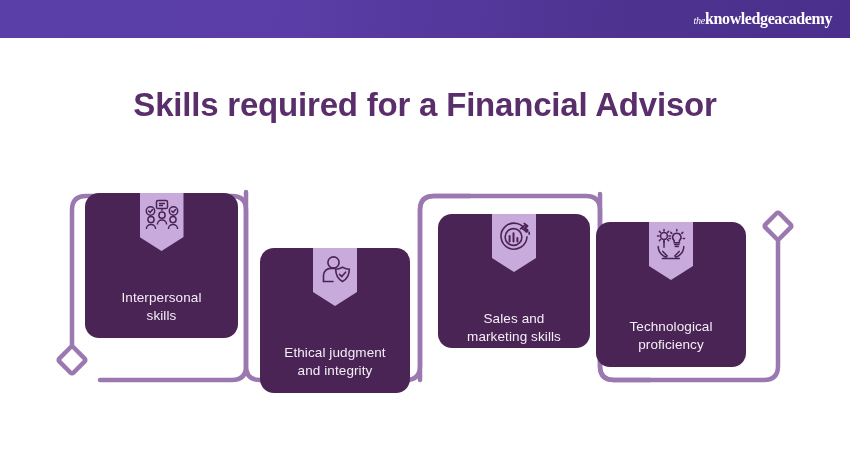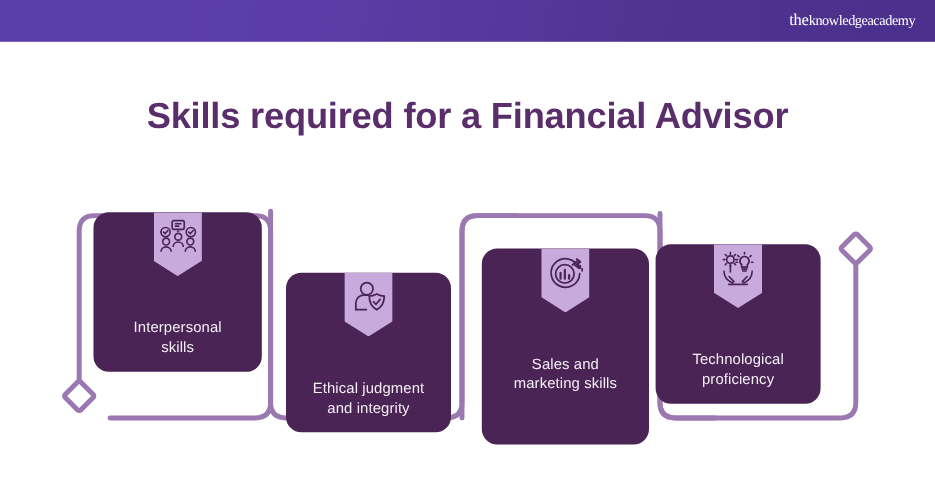--- a/index.html
+++ b/index.html
@@ -26,27 +26,28 @@
     position: absolute;
     right: 18px;
     top: 50%;
     transform: translateY(-50%);
     color: #ffffff;
     white-space: nowrap;
     font-family: "Liberation Serif", serif;
     line-height: 1;
   }
   .brand-the {
+    font-style: italic;
     font-weight: 400;
-    font-size: 15px;
+    font-size: 10px;
     letter-spacing: -0.2px;
   }
   .brand-main {
-    font-weight: 400;
-    font-size: 13px;
+    font-weight: 700;
+    font-size: 16px;
     letter-spacing: -0.4px;
   }
 
   
   .page-title {
     position: absolute;
     left: 0; top: 86px;
     width: 850px;
     text-align: center;
     color: #5a2d6b;
@@ -164,21 +165,21 @@
         <path d="M5.5 27.5v-6.2c0-3.9 3.3-6.9 7.3-6.9h4" stroke-linecap="round"></path>
         <path d="M5.5 27.5h9.5" stroke-linecap="round"></path>
         <path d="M24.5 13.2c-2.6 1.3-4.6 1.9-6.8 2.1 0 5.9 1.9 9.6 6.8 12.2 4.9-2.6 6.8-6.3 6.8-12.2-2.2-.2-4.2-.8-6.8-2.1Z"></path>
         <path d="M21.6 20.4 L23.8 22.6 L27.6 18.2" stroke-linecap="round" stroke-linejoin="round"></path>
       </svg>
     </div>
     <div class="card-label" style="white-space:pre-line;">Ethical judgment
 and integrity</div>
   </div>
 
-  <div class="card" style="left:438px; top:56px; width:152px; height:178px;">
+  <div class="card" style="left:438px; top:44px; width:152px; height:134px;">
     <div class="ribbon">
       <svg width="34" height="34" viewBox="0 0 34 34" fill="none" stroke="#4a2454" stroke-width="1.6">
         <path d="M29.2 11.6A13 13 0 1 0 30 16.8" stroke-linecap="round"></path>
         <path d="M24.6 8.2 L29.6 11.8 L28.4 6" stroke-linecap="round" stroke-linejoin="round"></path>
         <circle cx="16.5" cy="17" r="8.4"></circle>
         <path d="M12.6 21.4V16m3.9 5.4v-8.1m3.9 8.1v-3.3" stroke-linecap="round" stroke-width="2"></path>
         <path d="M23.4 8.8 L27.8 5.2" stroke-linecap="round"></path>
         <path d="M27.2 3.4 L30.4 5.6 L28.6 8.2" stroke-linecap="round" stroke-linejoin="round"></path>
         <path d="M30.6 9.6v2.1M32.2 12.4v1.8M28.8 6.4h1.8" stroke-linecap="round"></path>
       </svg>

